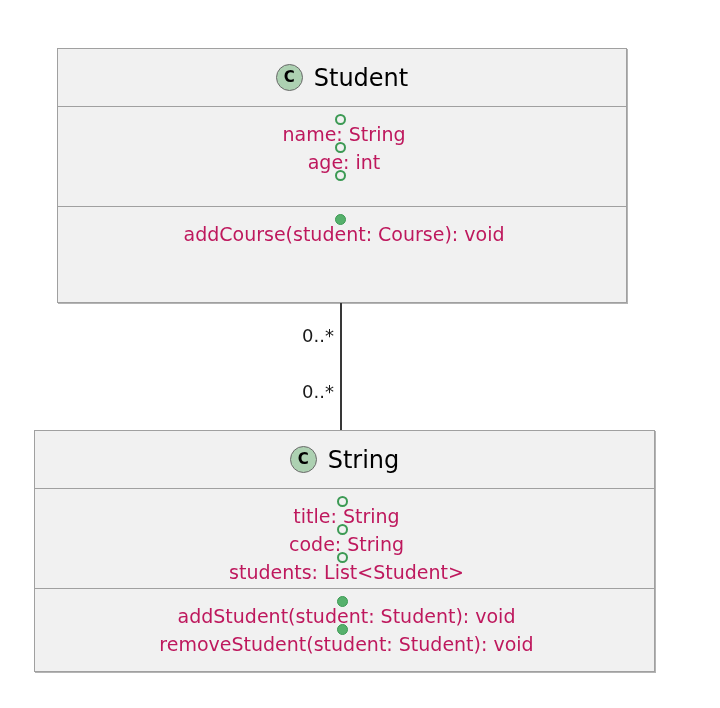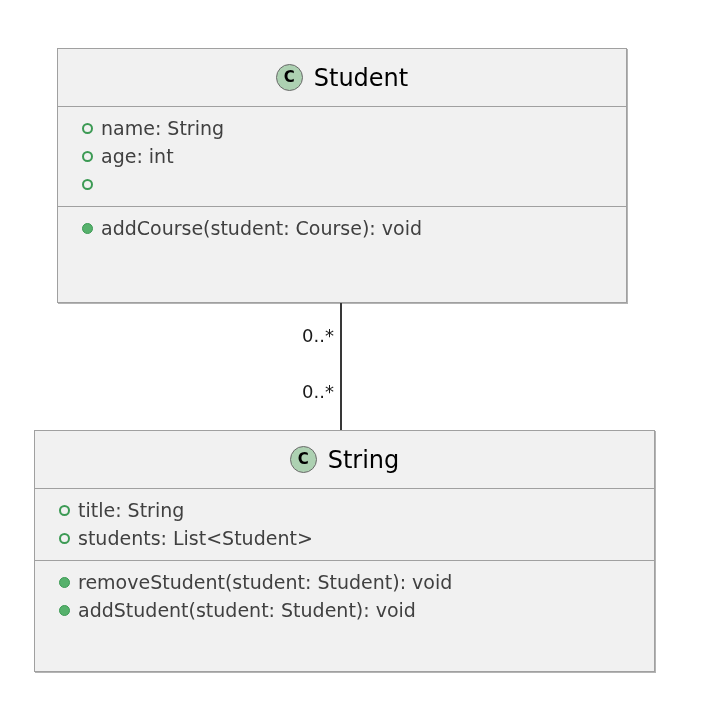--- a/index.html
+++ b/index.html
@@ -70,24 +70,25 @@
     box-sizing: border-box;
   }
   .compartment.attributes {
     border-bottom: 1px solid #A0A0A0;
   }
 
   .member {
     display: flex;
     align-items: center;
     height: 28px;
-    padding-left: 24px;
+    padding-left: 4px;
     font-size: 19px;
-    color: #404040;
+    color: #be185d;
     white-space: nowrap;
+    flex-direction: column;
   }
 
   
   .marker {
     width: 11px;
     height: 11px;
     border-radius: 50%;
     margin-right: 8px;
     flex: 0 0 auto;
     box-sizing: border-box;
@@ -167,29 +168,33 @@
       <span class="class-title">String</span>
     </div>
 
     <div class="compartment attributes">
       <div class="member">
         <span class="marker attr"></span>
         <span class="member-text">title: String</span>
       </div>
       <div class="member">
         <span class="marker attr"></span>
+        <span class="member-text">code: String</span>
+      </div>
+      <div class="member">
+        <span class="marker attr"></span>
         <span class="member-text">students: List&lt;Student&gt;</span>
       </div>
     </div>
 
     <div class="compartment methods">
+      <div class="member">
+        <span class="marker meth"></span>
+        <span class="member-text">addStudent(student: Student): void</span>
+      </div>
       <div class="member">
         <span class="marker meth"></span>
         <span class="member-text">removeStudent(student: Student): void</span>
       </div>
-      <div class="member">
-        <span class="marker meth"></span>
-        <span class="member-text">addStudent(student: Student): void</span>
-      </div>
     </div>
   </div>
 
 </div>
 
 </body></html>

